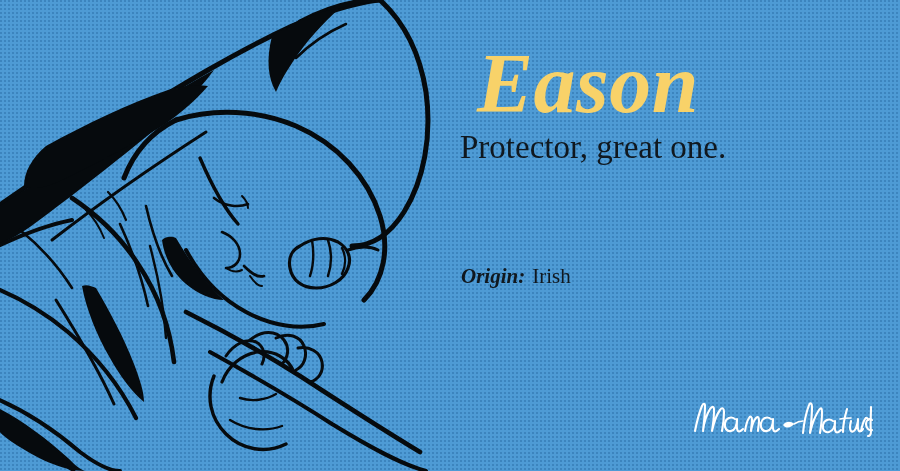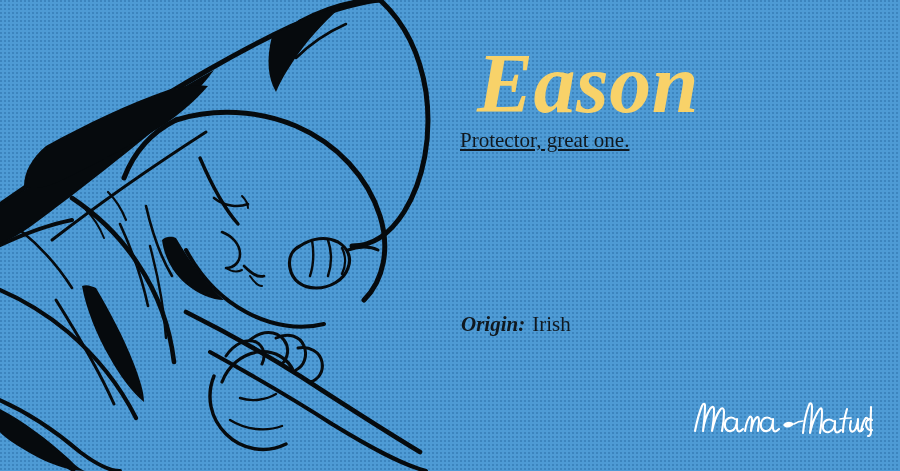--- a/index.html
+++ b/index.html
@@ -56,36 +56,34 @@
     font-weight: bold;
     color: #f8d269;
     letter-spacing: 0.5px;
     white-space: nowrap;
   }
   #meaning {
     position: absolute;
     left: 1px;
     top: 128px;
     margin: 0;
-    font-size: 21px;
+    font-size: 33px;
     line-height: 1.2;
     font-weight: normal;
     color: #10181f;
     white-space: nowrap;
-    text-decoration: underline;
   }
   #origin-row {
     position: absolute;
     left: 2px;
     top: 264px;
     font-size: 21px;
     line-height: 1.2;
     color: #10181f;
     white-space: nowrap;
-    margin-top: 48px;
   }
   #origin-label {
     font-weight: bold;
     font-style: italic;
   }
   #origin-value {
     font-weight: normal;
     font-style: normal;
     margin-left: 7px;
   }

